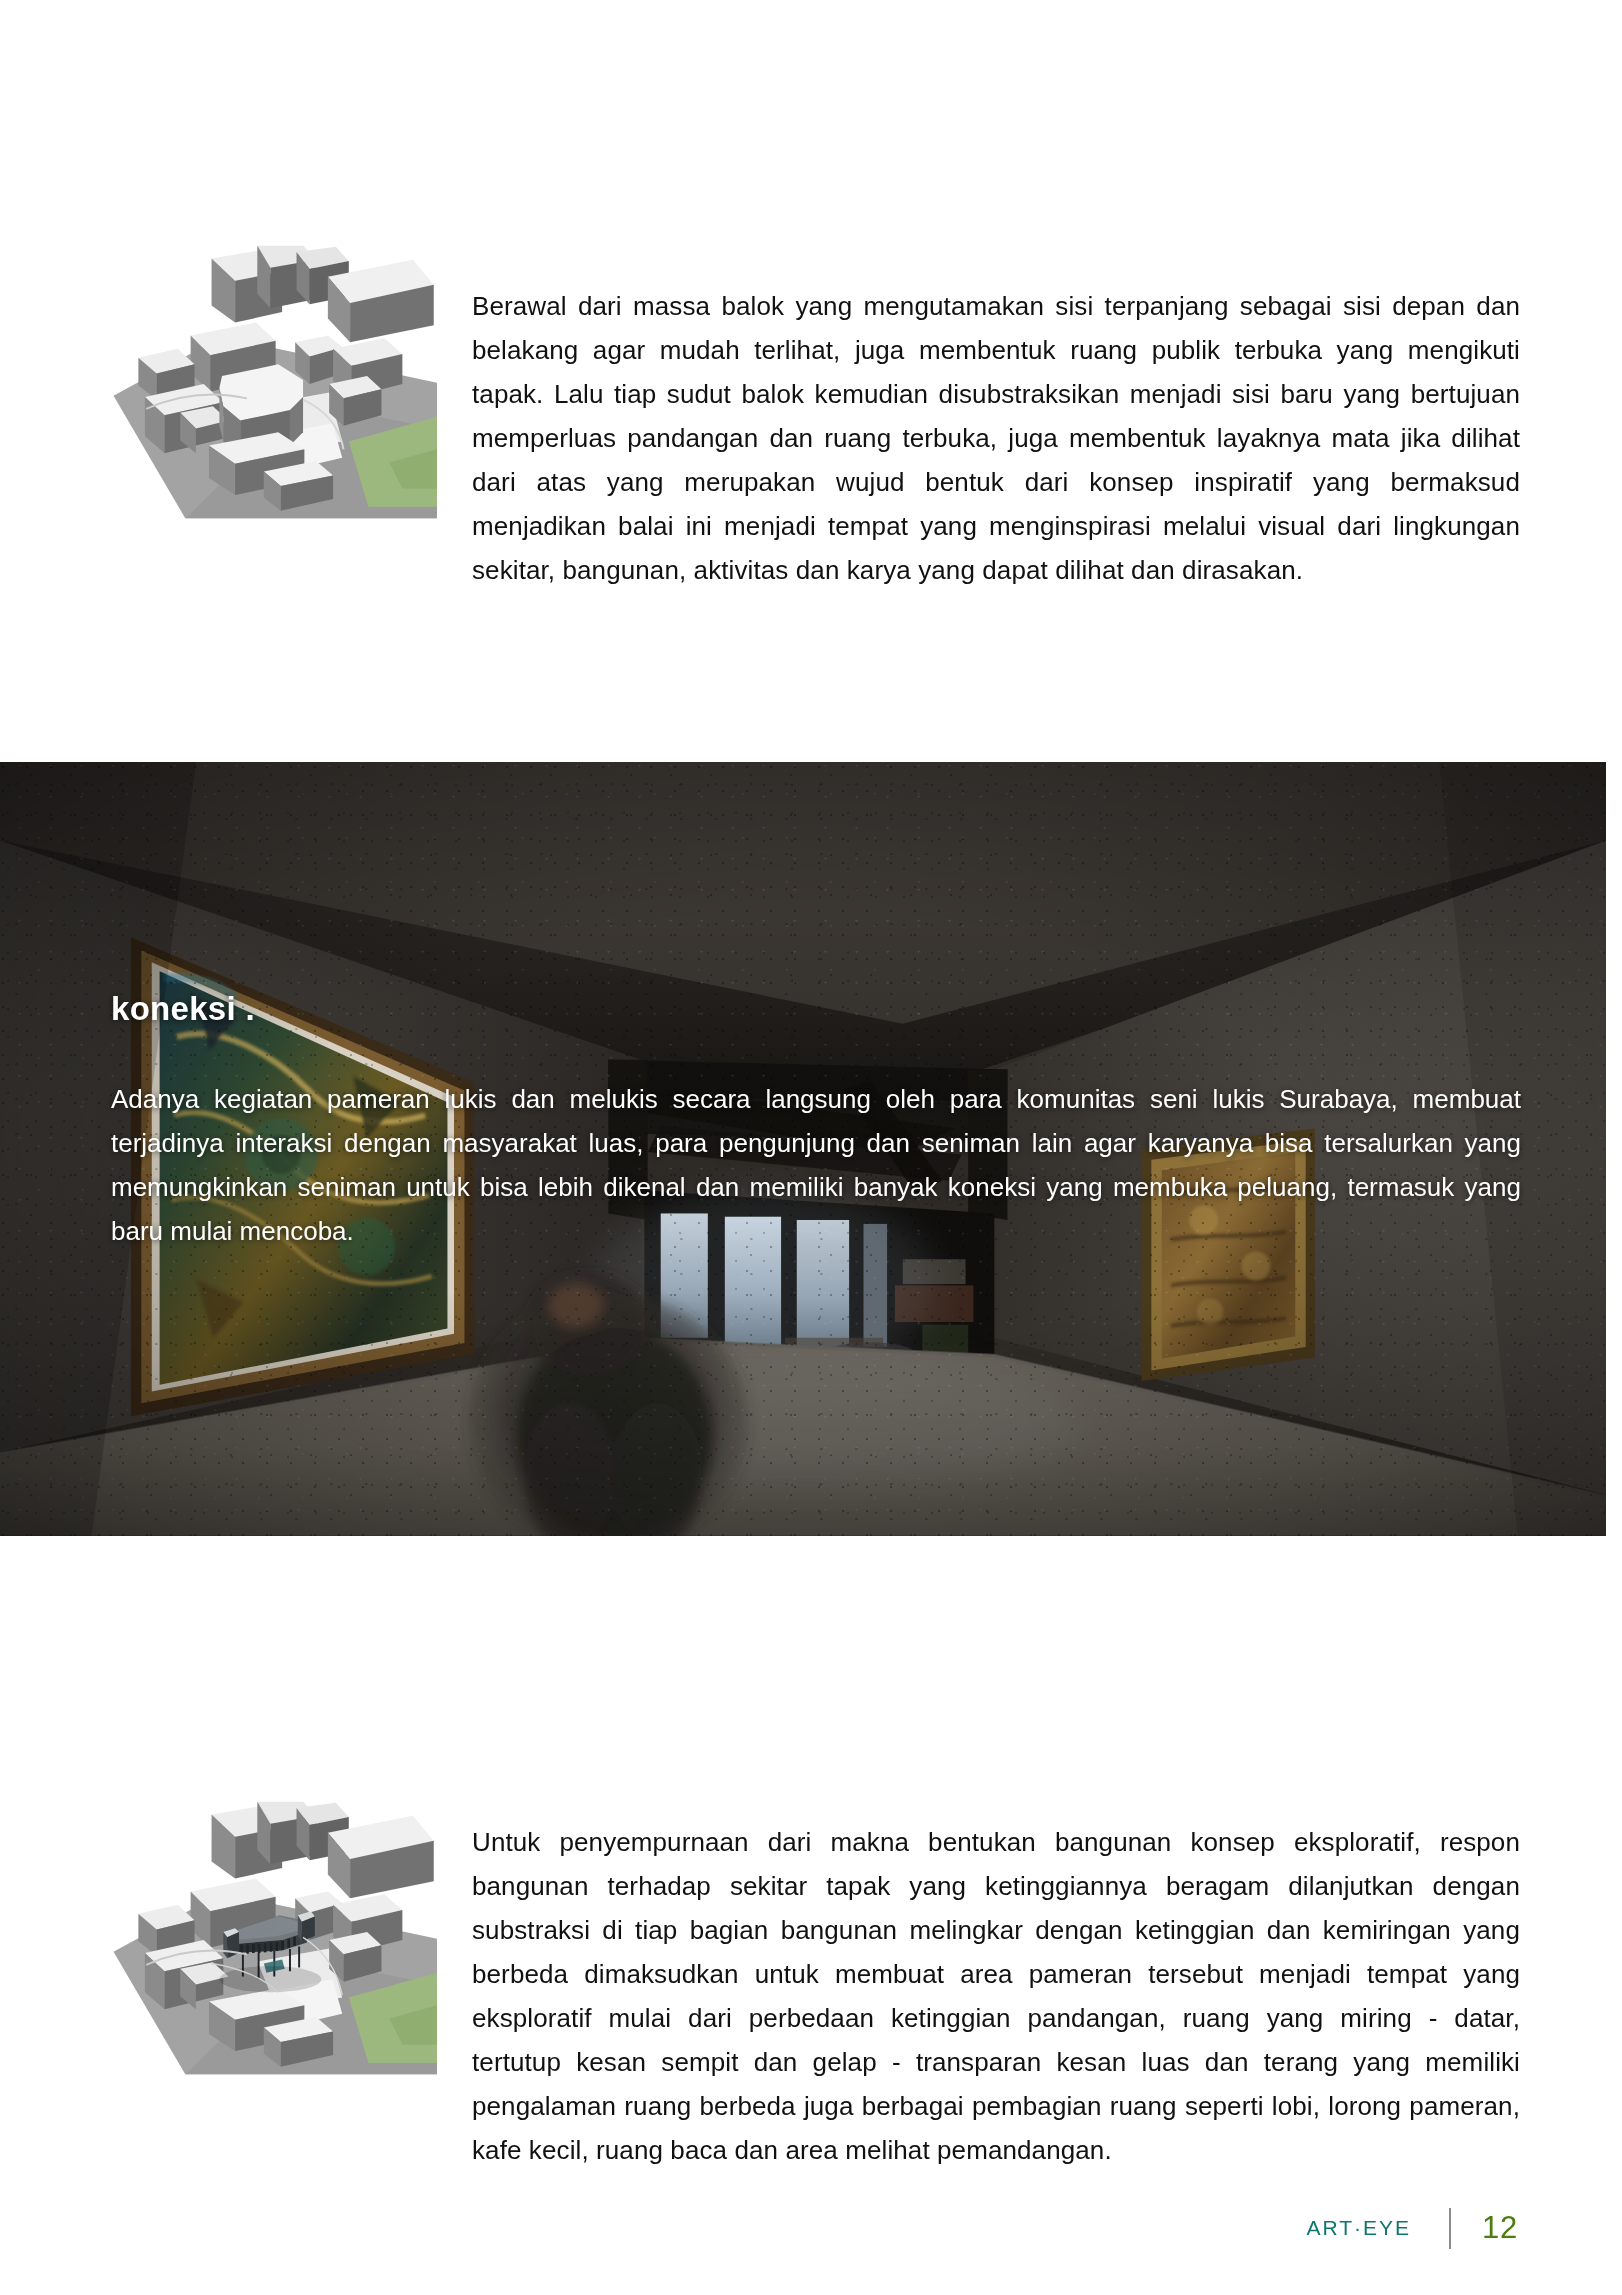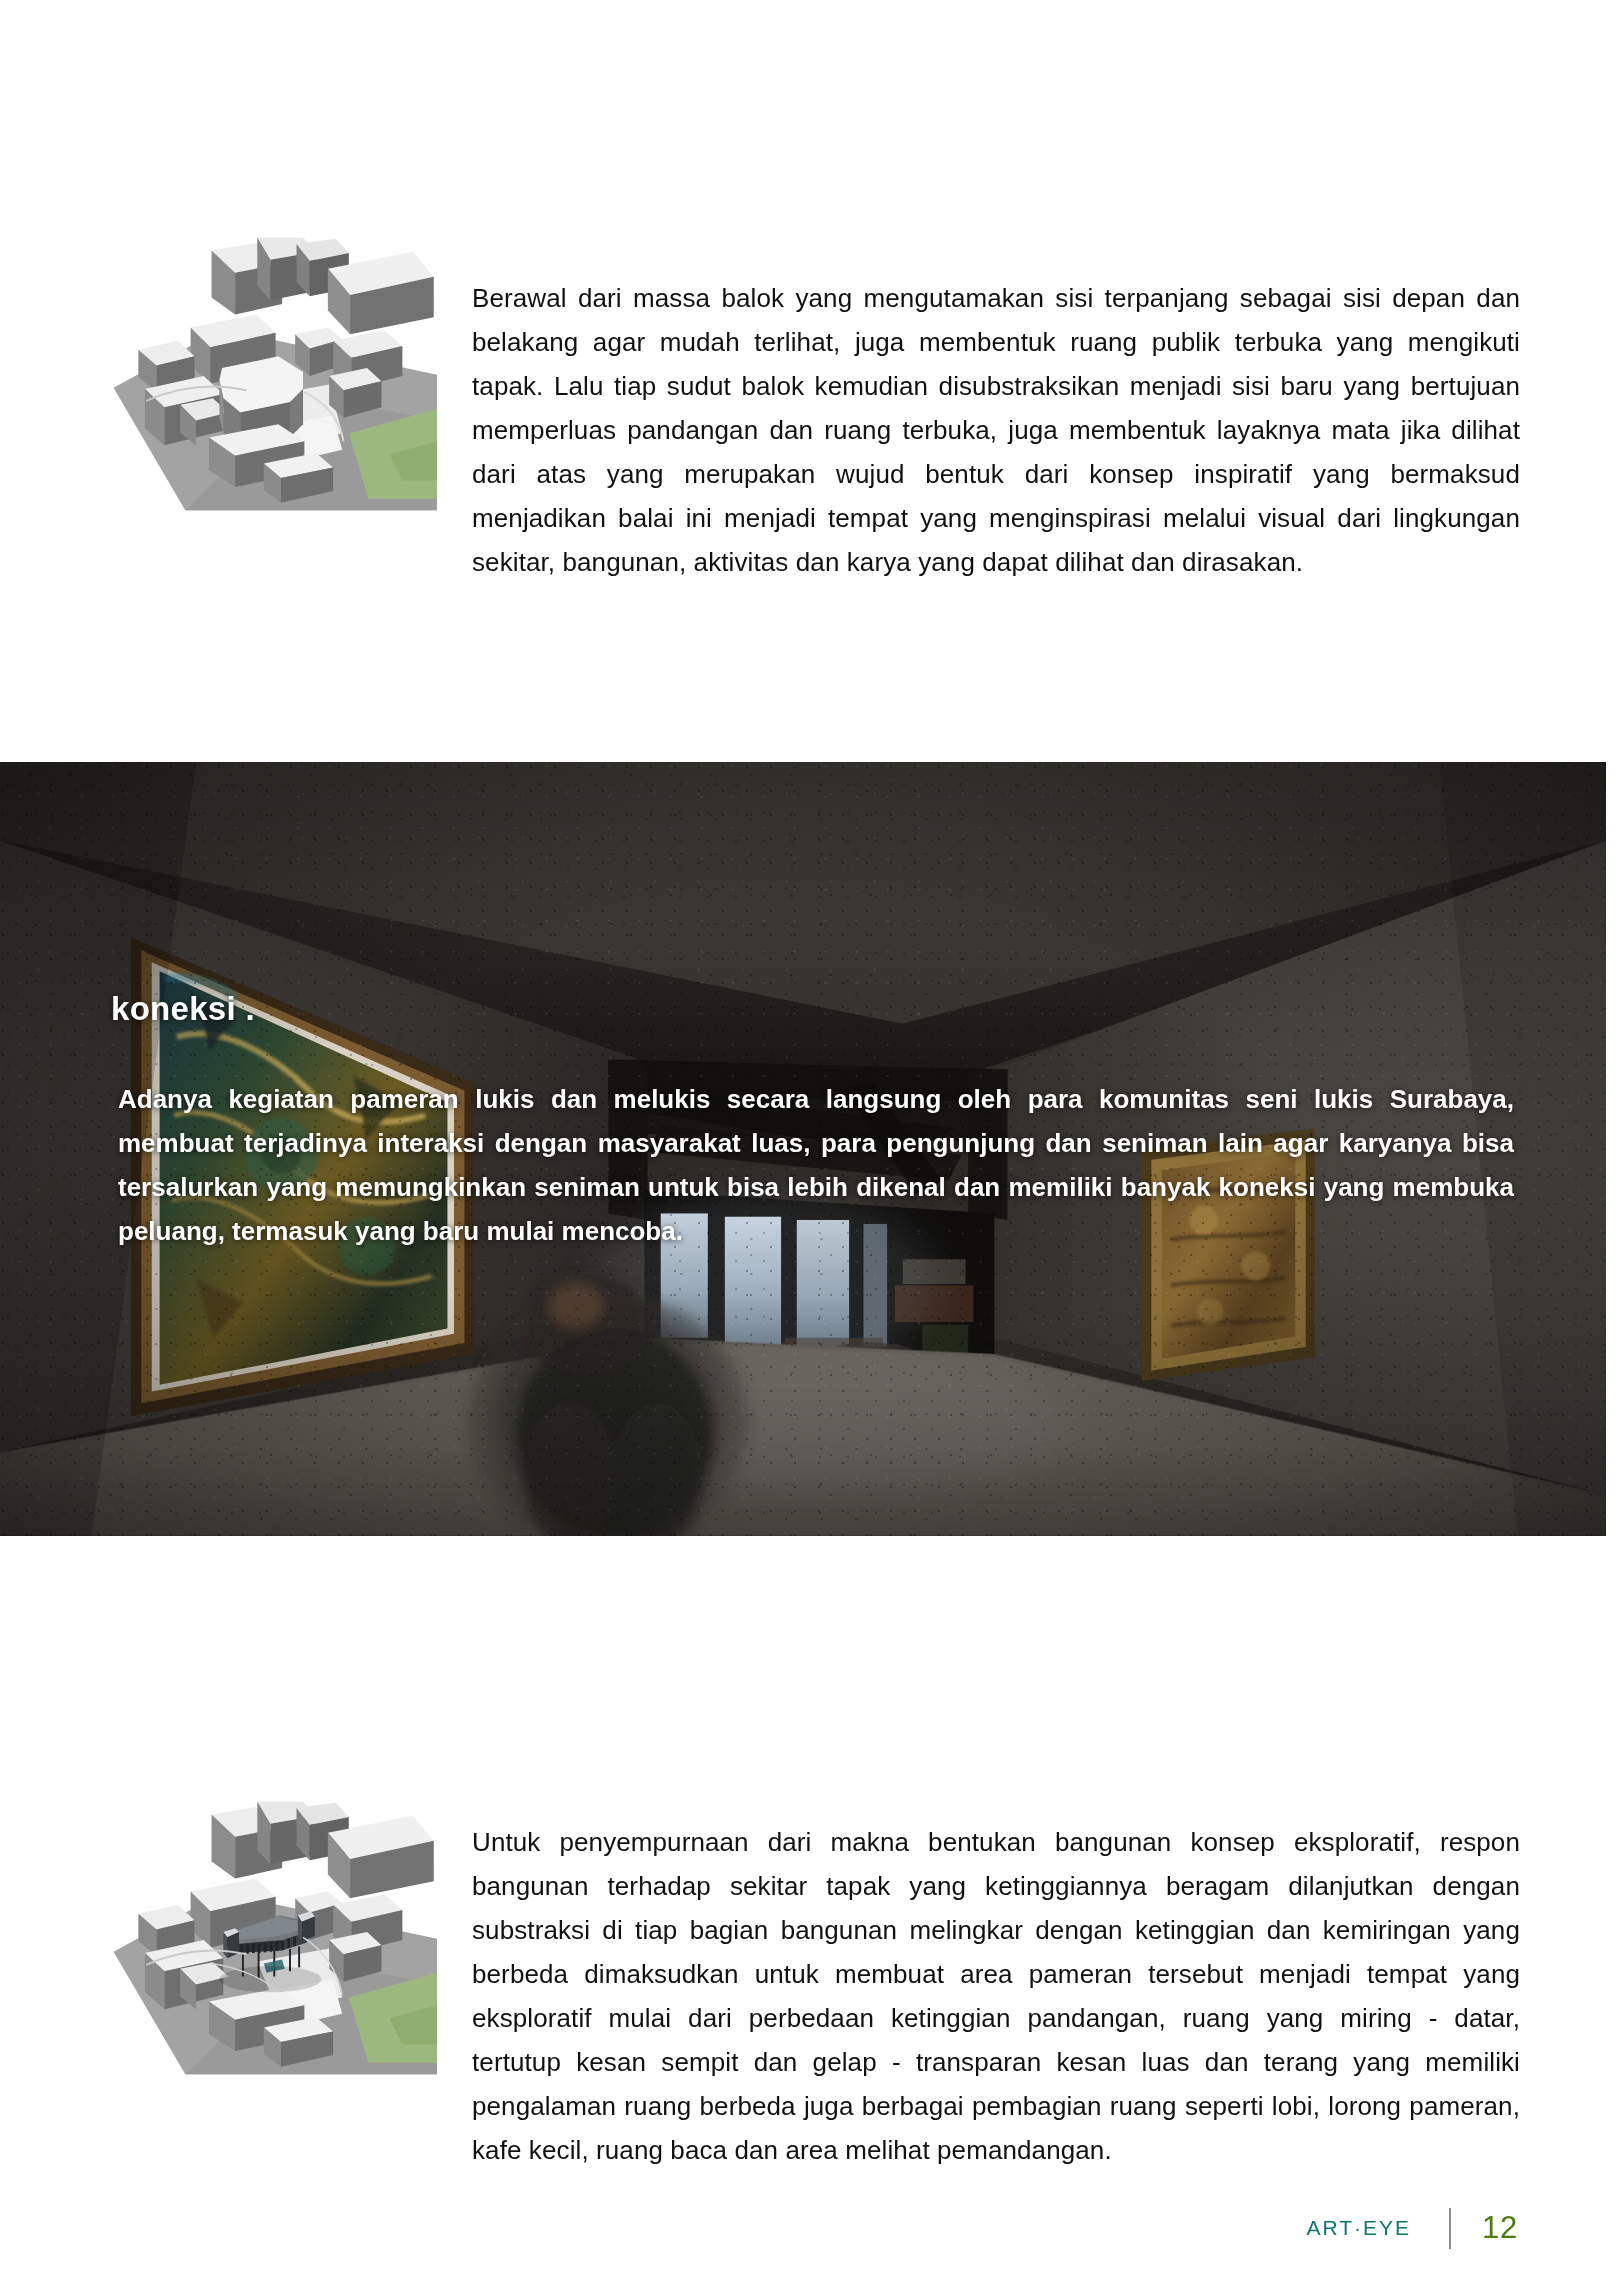--- a/index.html
+++ b/index.html
@@ -12,21 +12,21 @@
     height: 2295px;
     position: relative;
     overflow: hidden;
     font-family: "Liberation Sans", sans-serif;
     color: #000000;
   }
 
   
   .section-top {
     position: absolute;
-    left: 0; top: 0;
+    left: 0; top: 8px;
     width: 1623px;
     height: 918px;
   }
 
   .iso-diagram {
     position: absolute;
     background: #ffffff;
     overflow: hidden;
   }
   .iso-top {
@@ -124,22 +124,22 @@
     margin: 0 0 49px 0;
     text-shadow: 0 1.3px 6.5px rgba(0,0,0,.65);
   }
   .overlay-body {
     font-size: 26px;
     line-height: 44px;
     color: #ffffff;
     text-align: justify;
     text-justify: inter-word;
     text-shadow: 0 1.3px 5.9px rgba(0,0,0,.70);
-    margin: 7px;
-    font-weight: 700;
+    margin: 0;
+    font-weight: 400;
   }
 
   
   .footer {
     position: absolute;
     left: 0;
     top: 2192px;
     width: 1623px;
     height: 72px;
     display: flex;

